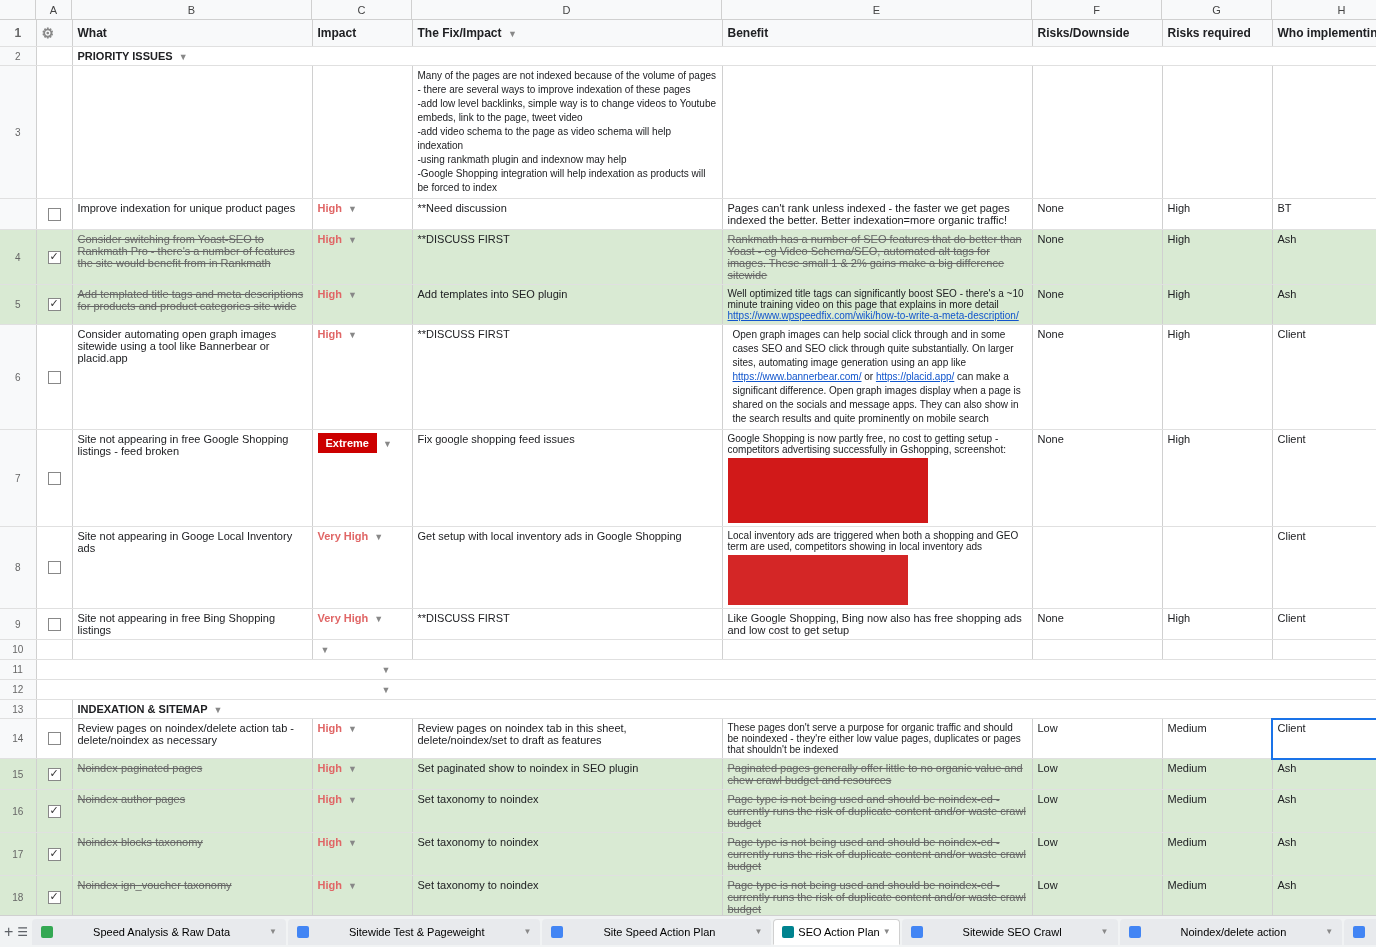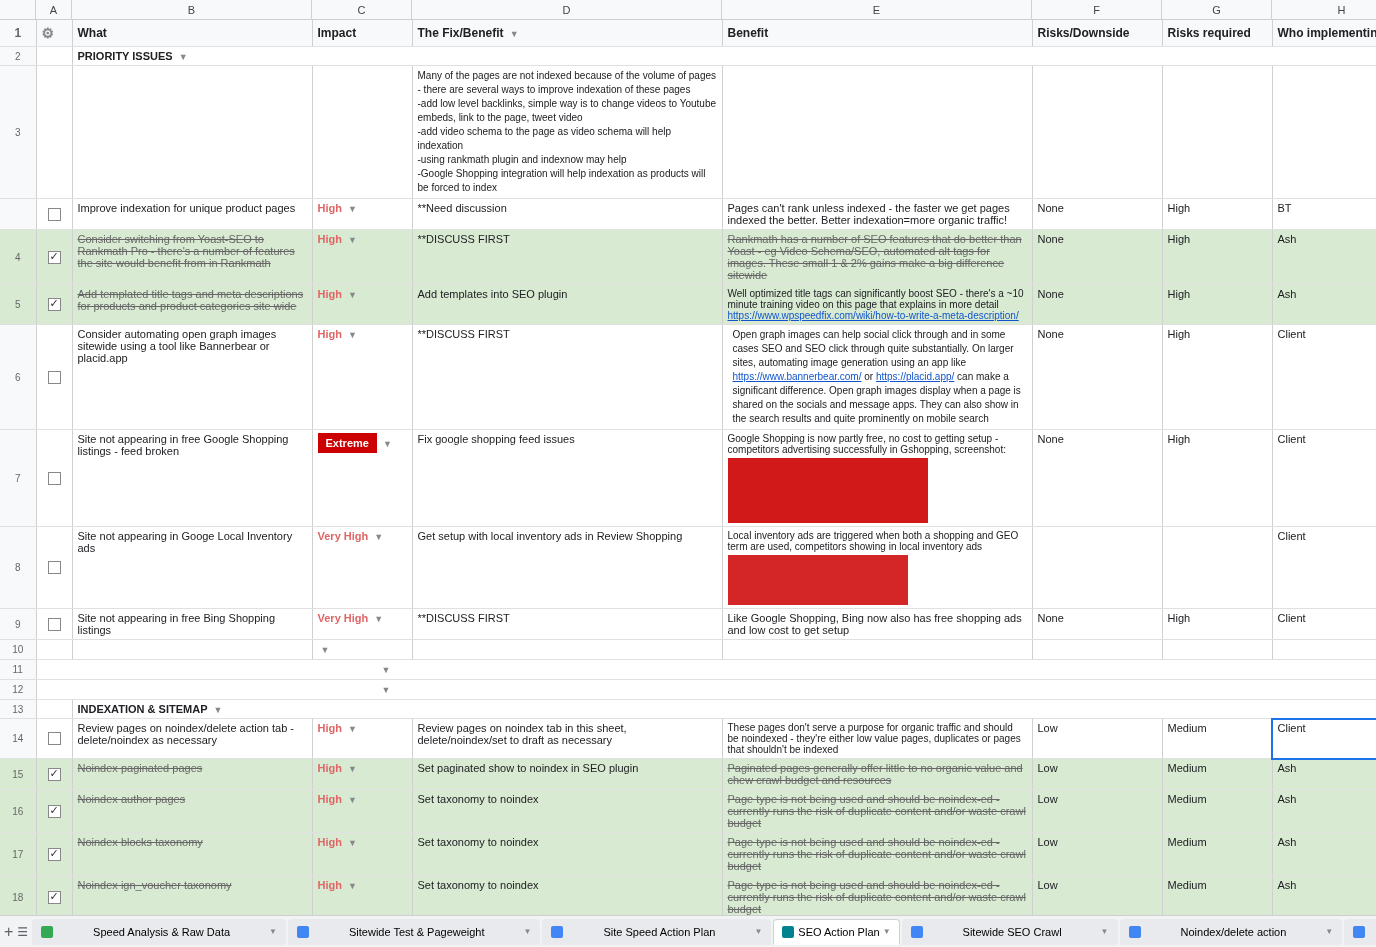--- a/index.html
+++ b/index.html
@@ -106,21 +106,21 @@
 
         <tbody>
             <tr class="header-row">
           <td class="row-num">1</td>
           <td class="col-a">
             <span style="font-size:14px;color:#888;">⚙</span>
           </td>
           <td class="col-b"><strong>What</strong></td>
           <td class="col-c"><strong>Impact</strong></td>
           <td class="col-d">
-            <strong>The Fix/Benefit</strong>
+            <strong>The Fix/Impact</strong>
             <span class="dropdown-arrow">▼</span>
           </td>
           <td class="col-e"><strong>Benefit</strong></td>
           <td class="col-f"><strong>Risks/Downside</strong></td>
           <td class="col-g"><strong>Risks required</strong></td>
           <td class="col-h"><strong>Who implementing</strong></td>
         </tr>
 
         <tr>
           <td class="row-num">2</td>
@@ -251,21 +251,21 @@
         <tr>
           <td class="row-num">8</td>
           <td class="col-a checkbox-cell">
             <span class="checkbox"></span>
           </td>
           <td class="col-b">Site not appearing in Googe Local Inventory ads</td>
           <td class="col-c">
             <span class="impact-very-high">Very High</span>
             <span class="dropdown-arrow">▼</span>
           </td>
-          <td class="col-d">Get setup with local inventory ads in Review Shopping</td>
+          <td class="col-d">Get setup with local inventory ads in Google Shopping</td>
           <td class="col-e" style="font-size:10px;">
             Local inventory ads are triggered when both a shopping and GEO term are used, competitors showing in local inventory ads<br>
             <div style="background:#cc0000;width:180px;height:50px;margin-top:3px;opacity:0.85;"></div>
           </td>
           <td class="col-f"></td>
           <td class="col-g"></td>
           <td class="col-h">Client</td>
         </tr>
 
         <tr>
@@ -317,21 +317,21 @@
         <tr>
           <td class="row-num">14</td>
           <td class="col-a checkbox-cell">
             <span class="checkbox"></span>
           </td>
           <td class="col-b">Review pages on noindex/delete action tab - delete/noindex as necessary</td>
           <td class="col-c">
             <span class="impact-high">High</span>
             <span class="dropdown-arrow">▼</span>
           </td>
-          <td class="col-d">Review pages on noindex tab in this sheet, delete/noindex/set to draft as necessary</td>
+          <td class="col-d">Review pages on noindex tab in this sheet, delete/noindex/set to draft as features</td>
           <td class="col-e" style="font-size:10px;">These pages don't serve a purpose for organic traffic and should be noindexed - they're either low value pages, duplicates or pages that shouldn't be indexed</td>
           <td class="col-f">Low</td>
           <td class="col-g">Medium</td>
           <td class="col-h selected-cell">Client</td>
         </tr>
 
         <tr class="green-bg">
           <td class="row-num green-bg">15</td>
           <td class="col-a checkbox-cell green-bg">
             <span class="checkbox-checked"></span>

